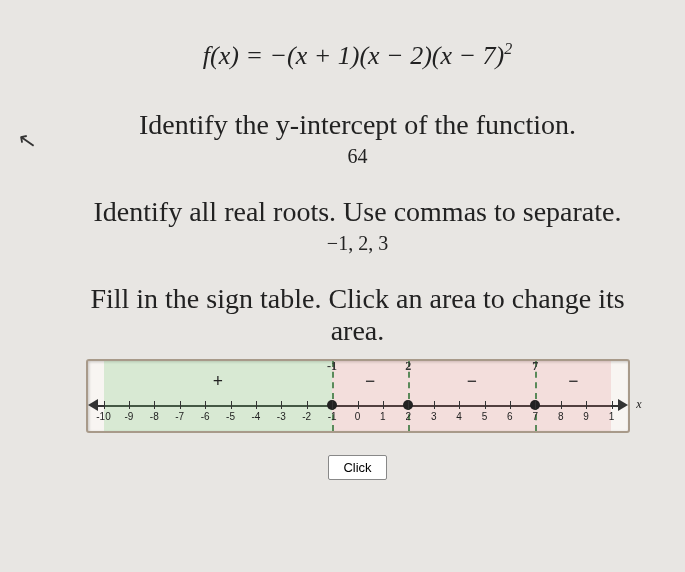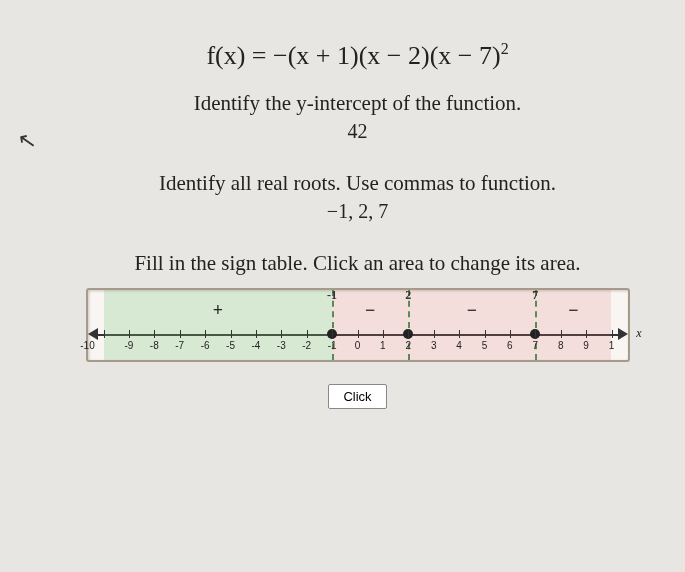--- a/index.html
+++ b/index.html
@@ -1,20 +1,20 @@
 <!DOCTYPE html>
 <html><head>
 <meta charset="utf-8">
 <style>
 body{margin:0;background:#e8e6e3;font-family:Georgia,serif;color:#222;width:685px;height:572px;overflow:hidden}
 .cursor{position:absolute;left:18px;top:128px;font-size:22px;color:#333;transform:rotate(-10deg)}
 .content{padding:40px 50px 0 80px;text-align:center}
-.formula{font-family:'Times New Roman',serif;font-size:26px;margin-bottom:20px}
+.formula{font-family:'Times New Roman',serif;font-size:26px;font-style:italic;margin-bottom:38px}
 .formula sup{font-size:16px}
-.prompt{font-size:21px;margin-bottom:4px}
+.prompt{font-size:28px;margin-bottom:4px}
 .answer{font-size:20px;font-family:'Times New Roman',serif;margin-bottom:28px}
 .sign-table{background:#f8f5f2;border:2px solid #a89a8a;border-radius:3px;margin:12px auto 0;width:540px;height:70px;position:relative;box-shadow:1px 1px 3px rgba(0,0,0,.2) inset}
 .region{position:absolute;top:0;bottom:0;display:flex;align-items:flex-start;justify-content:center;padding-top:10px;font-size:18px;font-weight:bold}
 .region.pos{background:rgba(120,200,120,.25)}
 .region.neg{background:rgba(220,120,120,.18)}
 .r1{left:0;width:240px}
 .r2{left:240px;width:78px}
 .r3{left:318px;width:130px}
 .r4{left:448px;width:92px}
 .divider{position:absolute;top:0;bottom:0;border-left:2px dashed #5a8a5a}
@@ -31,24 +31,24 @@
 </head>
 <body>
 
 <div class="cursor">↖</div>
 
 <div class="content">
 
   <div class="formula" id="formula">f(x) = −(x + 1)(x − 2)(x − 7)<sup>2</sup></div>
 
   <div class="prompt">Identify the y-intercept of the function.</div>
-  <div class="answer">42</div>
+  <div class="answer">64</div>
 
-  <div class="prompt">Identify all real roots. Use commas to function.</div>
-  <div class="answer">−1, 2, 7</div>
+  <div class="prompt">Identify all real roots. Use commas to separate.</div>
+  <div class="answer">−1, 2, 3</div>
 
   <div class="prompt">Fill in the sign table. Click an area to change its area.</div>
 
   <div class="sign-table" id="signtable">
     <div class="arrowL"></div>
     <div class="axis"></div>
     <div class="arrowR"></div>
     <span class="xlabel">x</span>
   <div class="region r1 pos" style="left: 16px; width: 228.6px;">+</div>
       <div class="region r2 neg" style="left: 244.6px; width: 76.2px;">−</div>
@@ -57,21 +57,21 @@
       <div class="divider" style="left: 244.6px;"></div>
       <div class="divlabel" style="left: 244.6px;">-1</div>
       <div class="dot" style="left: 244.6px;"></div>
       <div class="divider" style="left: 320.8px;"></div>
       <div class="divlabel" style="left: 320.8px;">2</div>
       <div class="dot" style="left: 320.8px;"></div>
       <div class="divider" style="left: 447.8px;"></div>
       <div class="divlabel" style="left: 447.8px;">7</div>
       <div class="dot" style="left: 447.8px;"></div>
       <div class="tick" style="left: 16px;"></div>
-      <div class="ticklabel" style="left: 0;">-10</div>
+      <div class="ticklabel" style="left: 16px;">-10</div>
       <div class="tick" style="left: 41.4px;"></div>
       <div class="ticklabel" style="left: 41.4px;">-9</div>
       <div class="tick" style="left: 66.8px;"></div>
       <div class="ticklabel" style="left: 66.8px;">-8</div>
       <div class="tick" style="left: 92.2px;"></div>
       <div class="ticklabel" style="left: 92.2px;">-7</div>
       <div class="tick" style="left: 117.6px;"></div>
       <div class="ticklabel" style="left: 117.6px;">-6</div>
       <div class="tick" style="left: 143px;"></div>
       <div class="ticklabel" style="left: 143px;">-5</div>

